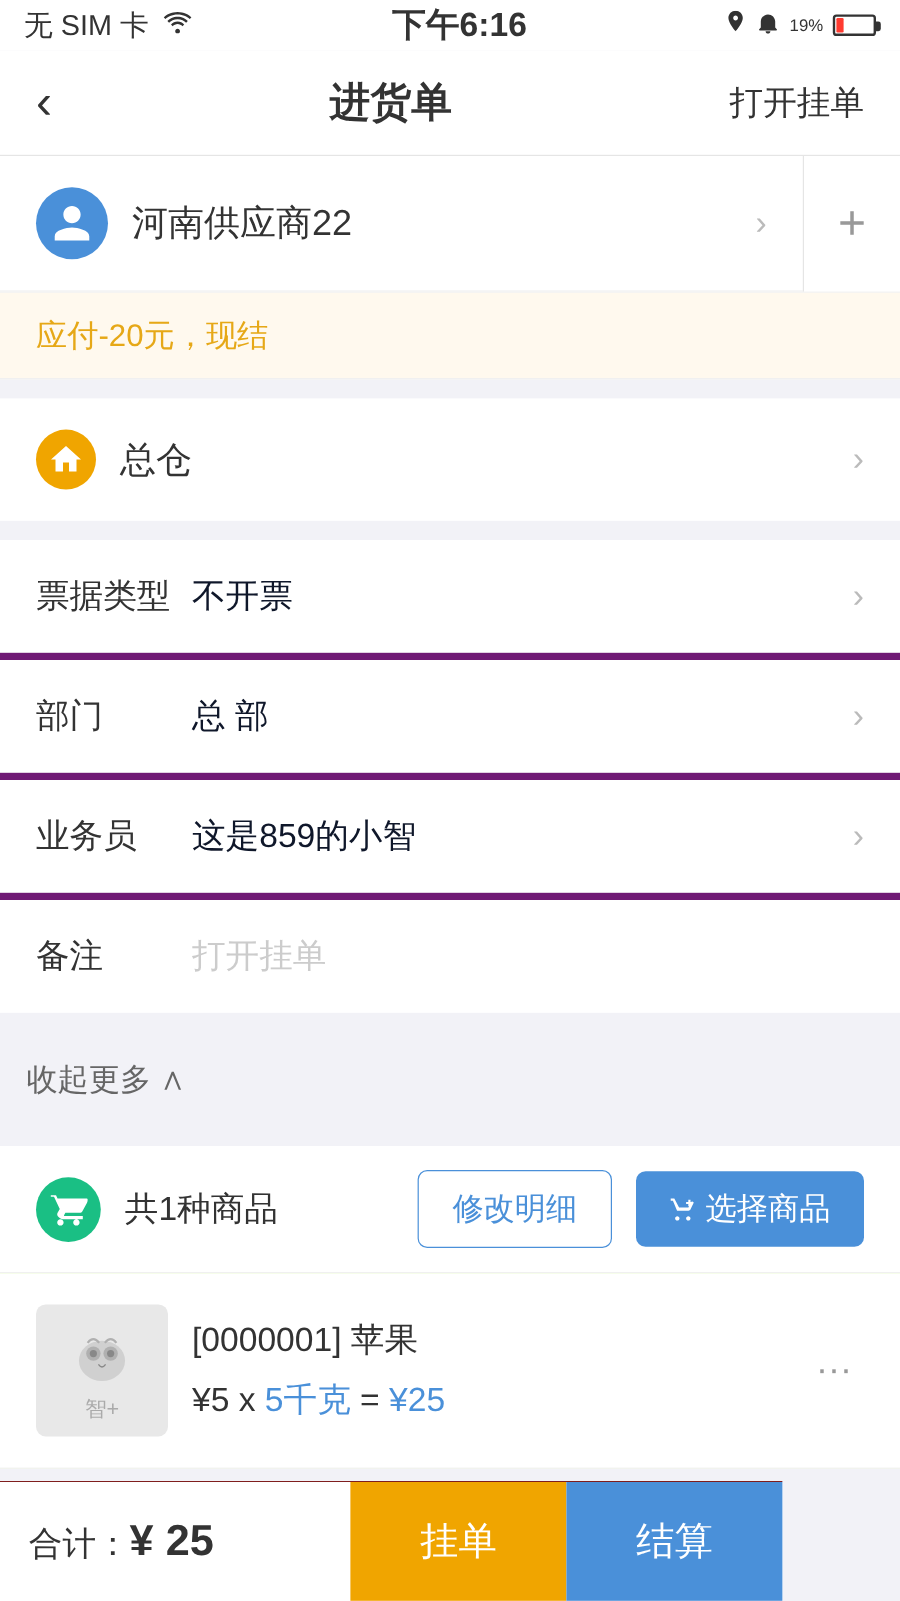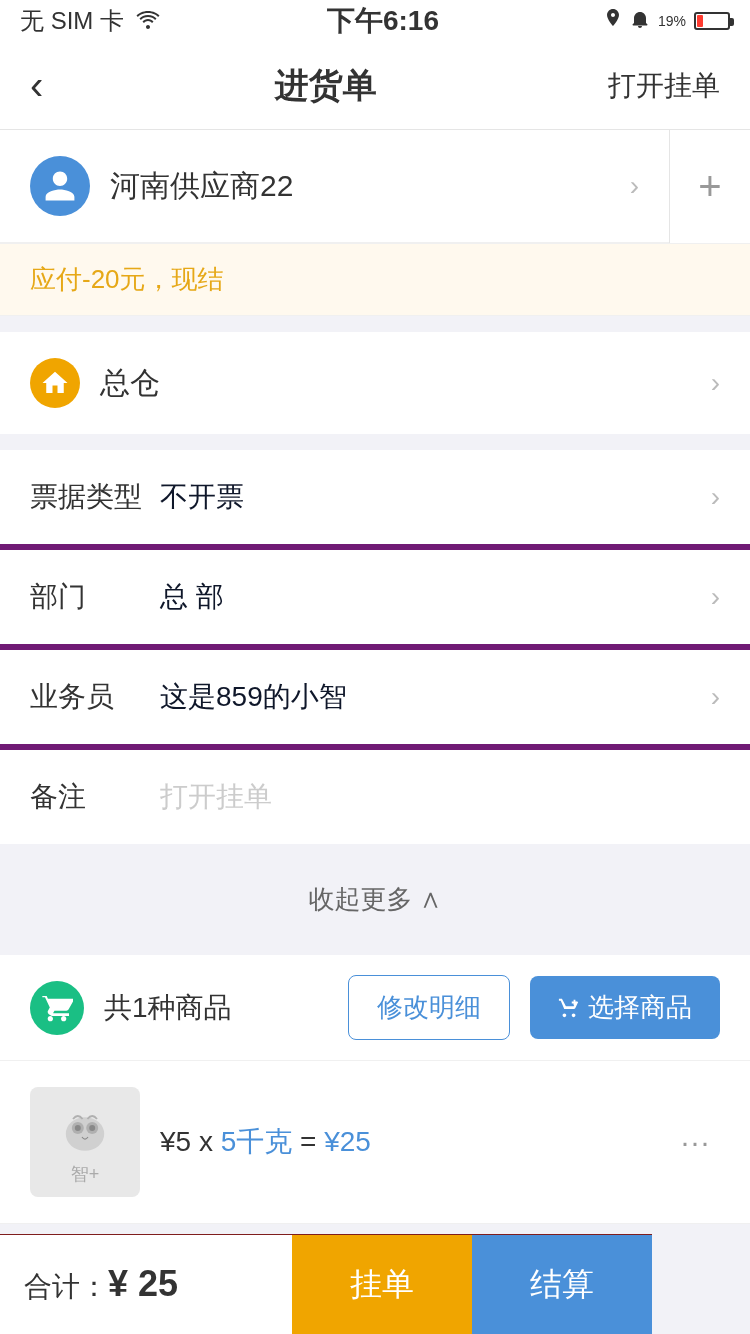--- a/index.html
+++ b/index.html
@@ -201,21 +201,21 @@
     }
     .form-placeholder {
       font-size: 28px;
       color: #ccc;
       flex: 1;
     }
 
     
     .collapse-btn {
       background: #f2f2f7;
-      text-align: center;
+      text-align: left;
       padding: 22px;
       font-size: 26px;
       color: #666;
       cursor: pointer;
     }
 
     
     .products-header {
       background: #fff;
       display: flex;
@@ -496,20 +496,23 @@
         <circle cx="62" cy="50" r="10" fill="#b0b0b0"></circle>
         <circle cx="38" cy="50" r="5" fill="#888"></circle>
         <circle cx="62" cy="50" r="5" fill="#888"></circle>
         <path d="M45 65 Q50 72 55 65" stroke="#888" stroke-width="2" fill="none"></path>
         <path d="M30 35 Q38 25 46 35" stroke="#b0b0b0" stroke-width="3" fill="none"></path>
         <path d="M54 35 Q62 25 70 35" stroke="#b0b0b0" stroke-width="3" fill="none"></path>
       </svg>
       <span style="font-size:18px; color:#aaa; margin-top:4px;">智+</span>
     </div>
     <div class="product-info">
+      <div class="product-name">
+        <span>[0000001]</span> <span>苹果</span>
+      </div>
       <div class="product-price">
         <span>¥5</span> x
         <span class="blue"><span>5</span><span>千克</span></span>
         = <span class="total">¥25</span>
       </div>
     </div>
     <div class="product-more">···</div>
   </div>
 </div>
 

